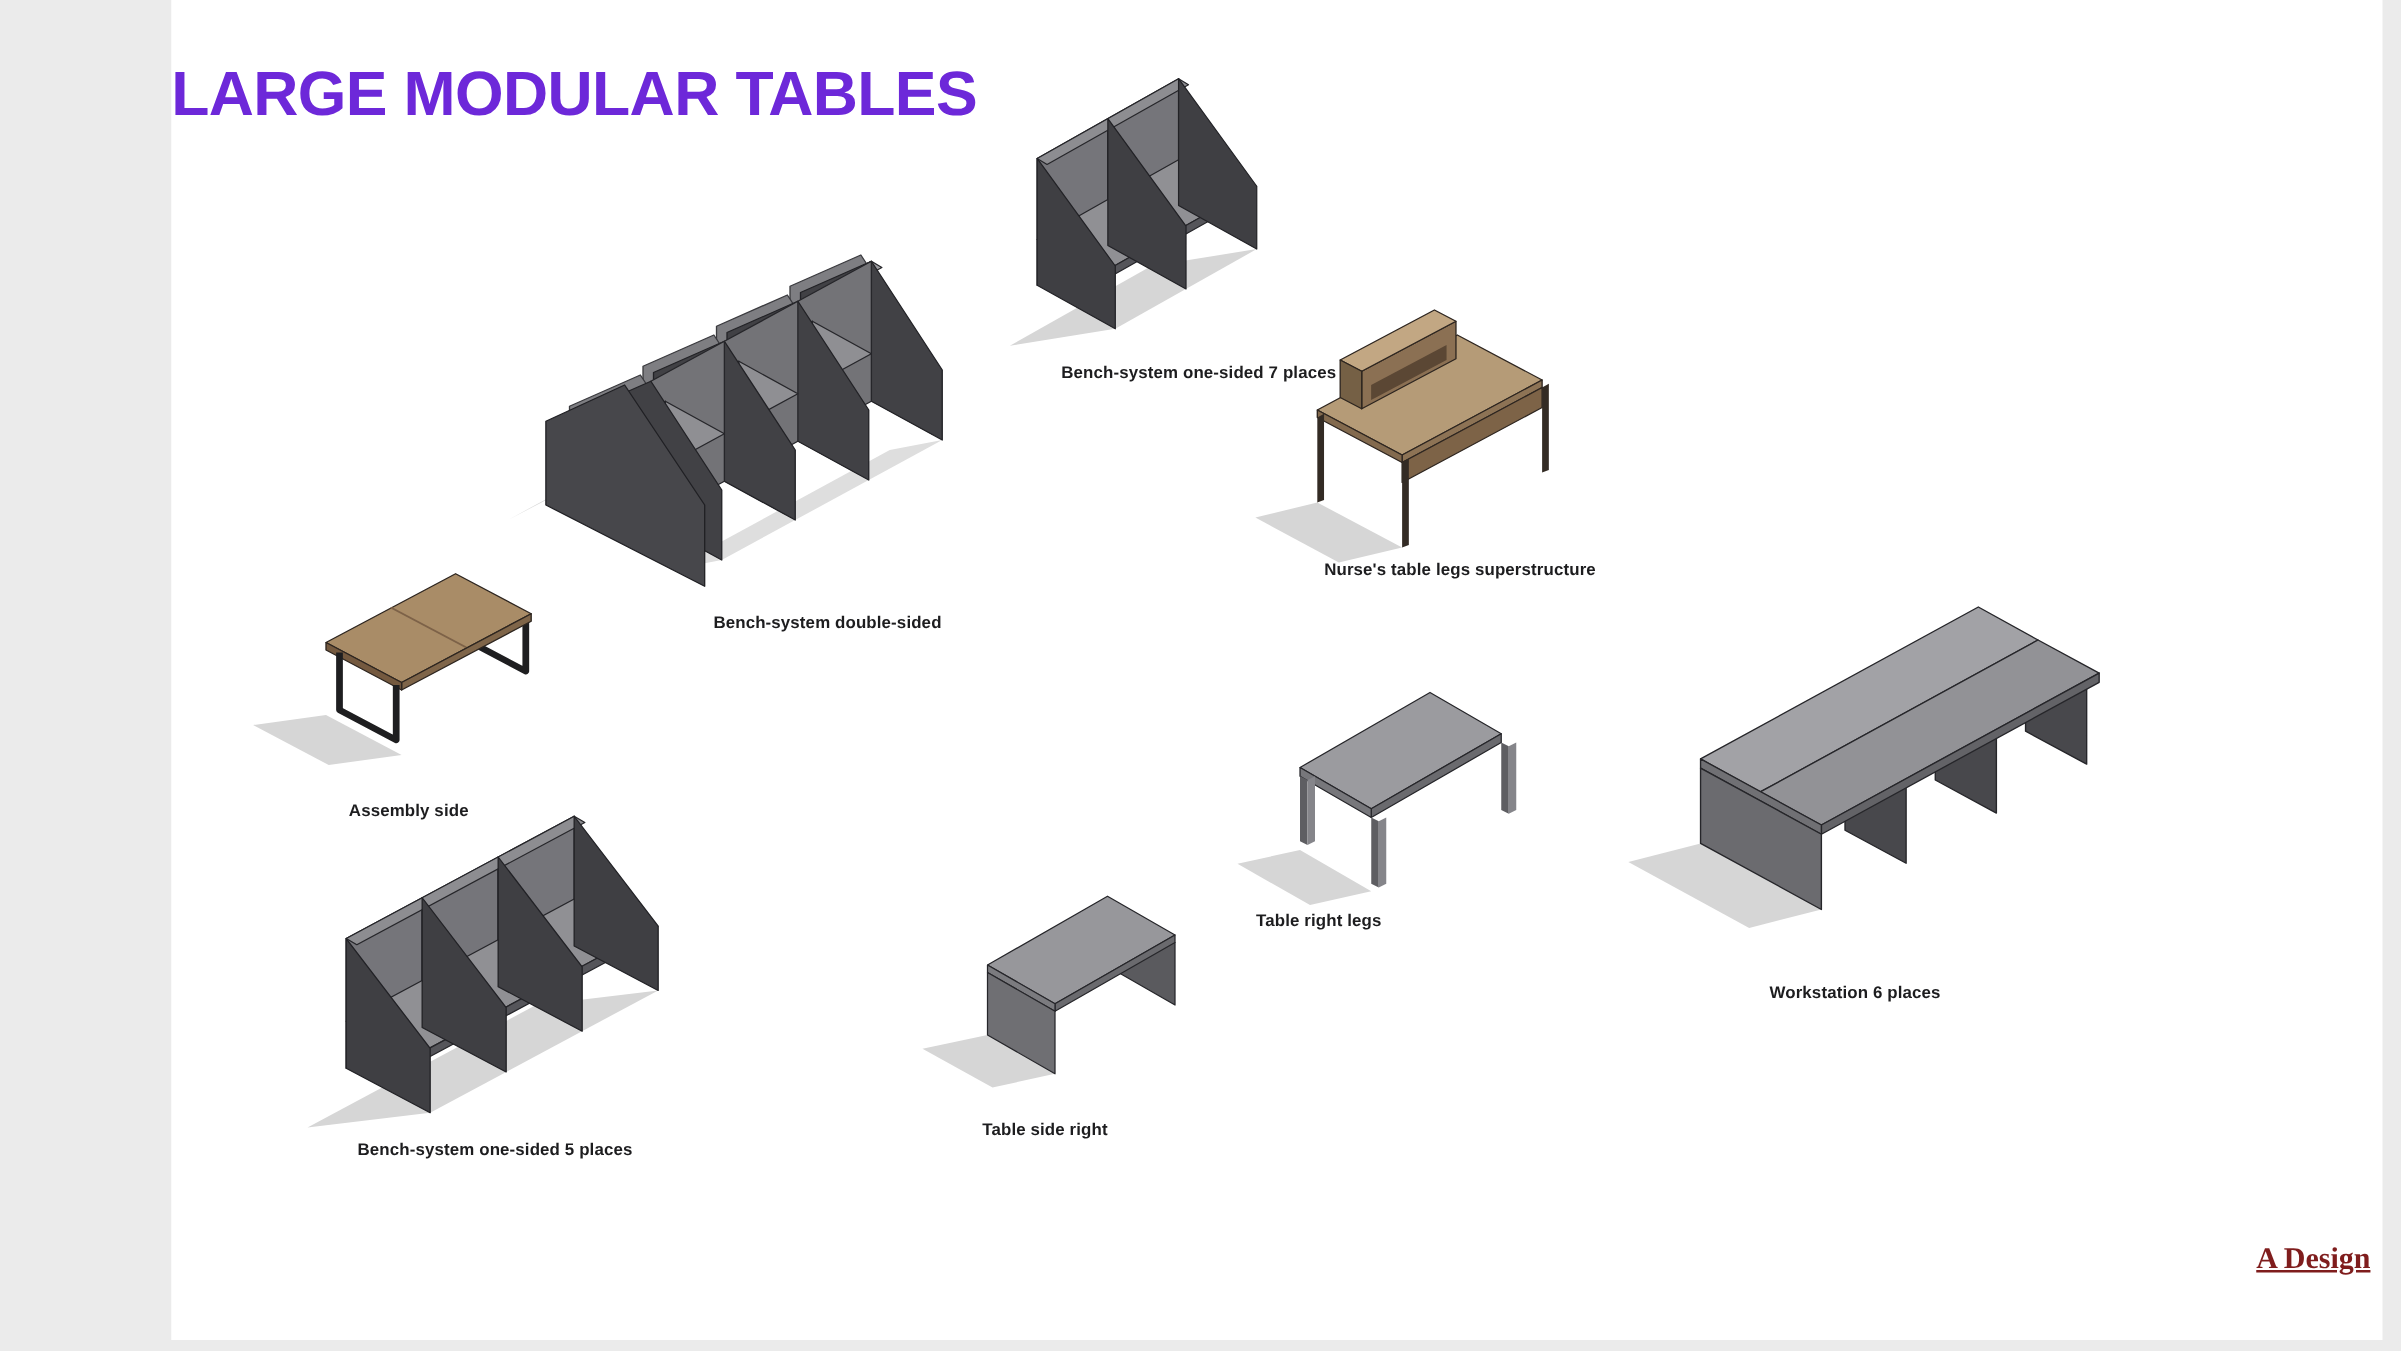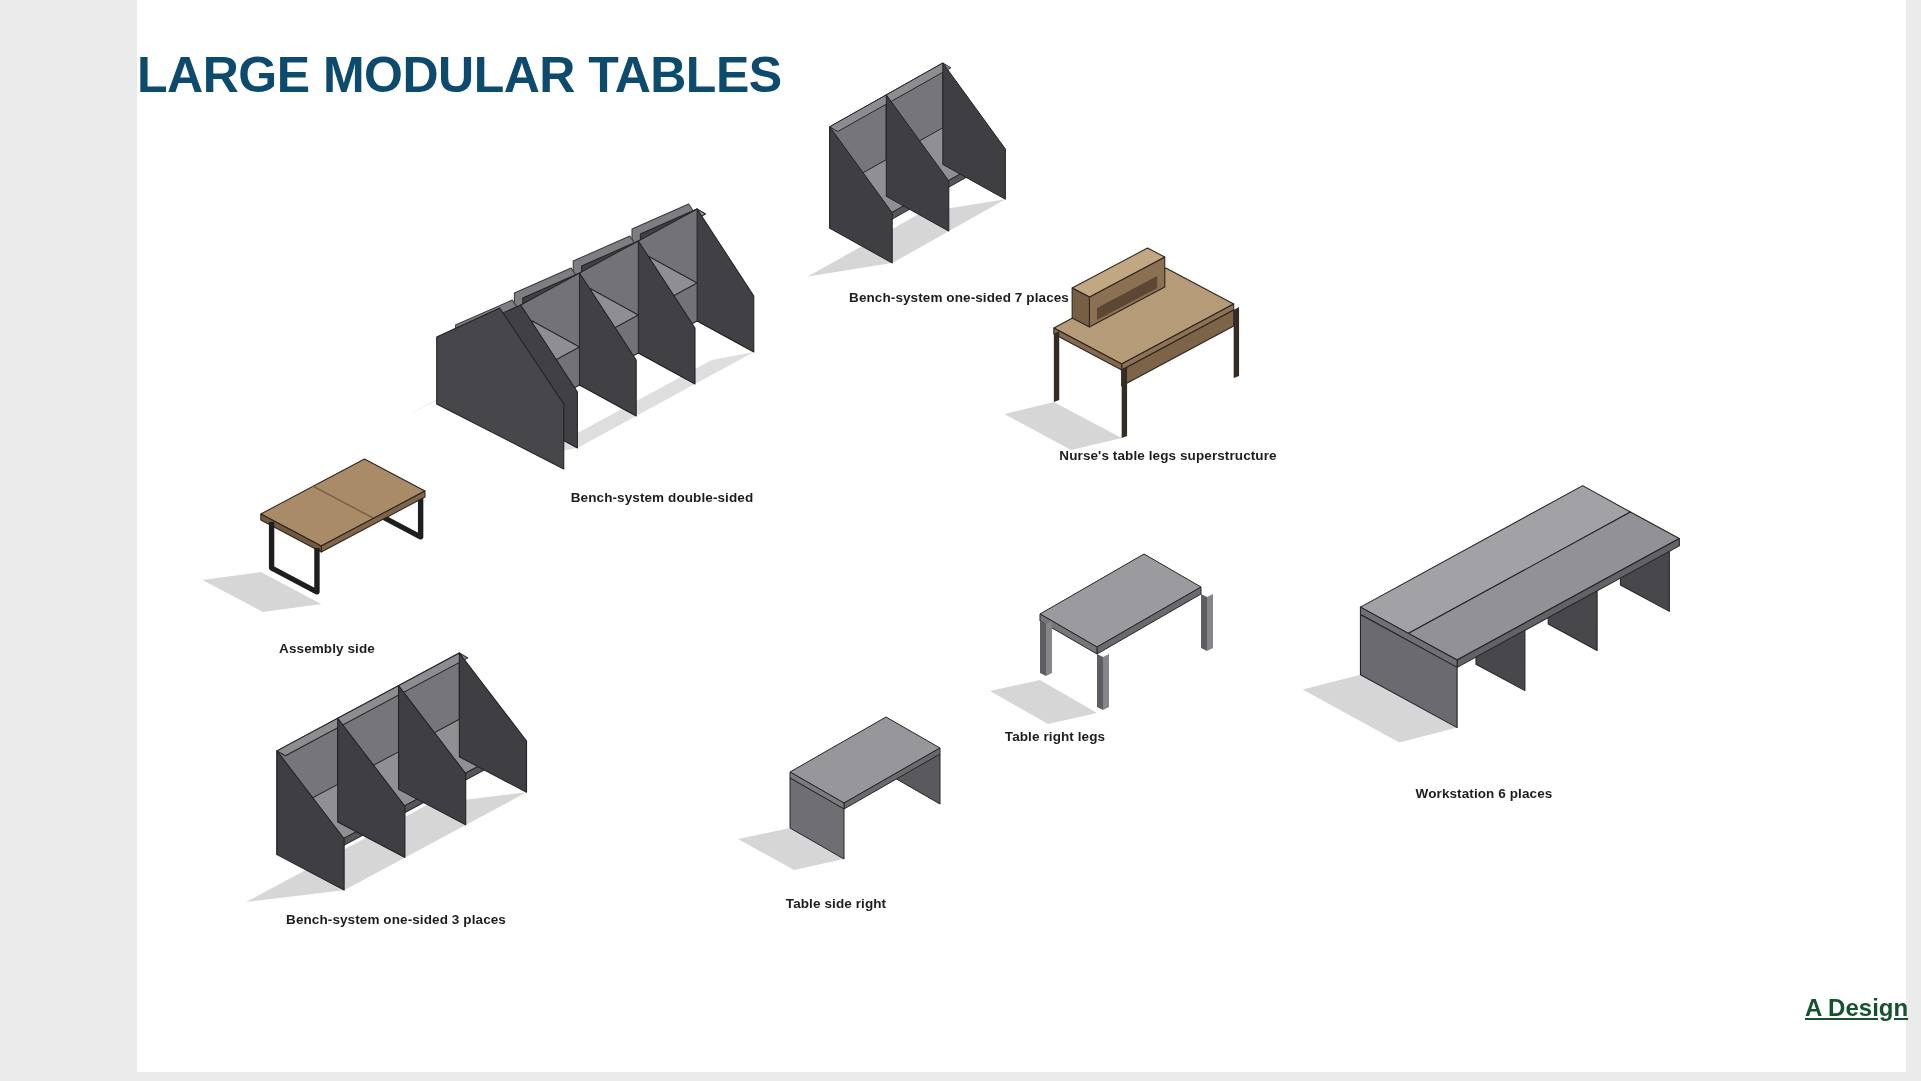--- a/index.html
+++ b/index.html
@@ -11,33 +11,33 @@
     position:relative;
   }
   .screen{position:absolute;left:0;top:0;width:1921px;height:1081px;}
   .page{
     position:absolute;left:137px;top:0;width:1769px;height:1072px;
     background:#ffffff;
   }
   .title{
     position:absolute;left:137px;top:46px;
     font-size:50px;font-weight:700;letter-spacing:-0.5px;
-    color:#0c4a6e;line-height:58px;white-space:nowrap;
+    color:#6d28d9;line-height:58px;white-space:nowrap;
   }
   .fig{position:absolute;}
   .fig svg{display:block;}
   .label{
     position:absolute;
     font-size:13.5px;font-weight:700;color:#1d1d1f;
     text-align:center;letter-spacing:0.1px;line-height:16px;
   }
   .branding{
     position:absolute;left:1805px;top:992px;width:110px;
     font-size:24px;font-weight:700;line-height:31px;
-    color:#14532d;text-decoration:underline;cursor:pointer;
+    color:#7f1d1d;text-decoration:underline;cursor:pointer;font-family:Liberation Serif, serif;
   }
   polygon,path,line{stroke-linejoin:round;}
 </style>
 </head>
 <body>
 
 <div class="screen">
 
   <div class="page"></div>
 
@@ -205,17 +205,17 @@
       <polygon points="94,203 99,201 99,232 94,234" fill="#2c2c2e"></polygon>
       <polygon points="151,170 156,168 156,199 151,201" fill="#2c2c2e"></polygon>
       <polygon points="208,137 213,135 213,166 208,168" fill="#2c2c2e"></polygon>
       <polygon points="265,104 270,102 270,133 265,135" fill="#2c2c2e"></polygon>
       <polygon points="215,106 215,1 278,90 278,142" fill="#3f3f43" stroke="#222226"></polygon>
       <polygon points="158,139 158,34 221,123 221,175" fill="#3f3f43" stroke="#222226"></polygon>
       <polygon points="101,172 101,67 164,156 164,208" fill="#3f3f43" stroke="#222226"></polygon>
       <polygon points="44,205 44,100 107,189 107,241" fill="#3f3f43" stroke="#222226"></polygon>
     </svg>
   </div>
-  <div class="label" style="left:266px;top:912px;width:260px;">Bench-system one-sided 3 places</div>
+  <div class="label" style="left:266px;top:912px;width:260px;">Bench-system one-sided 5 places</div>
 
   <div class="branding">A Design</div>
 
 </div>
 
 </body></html>

